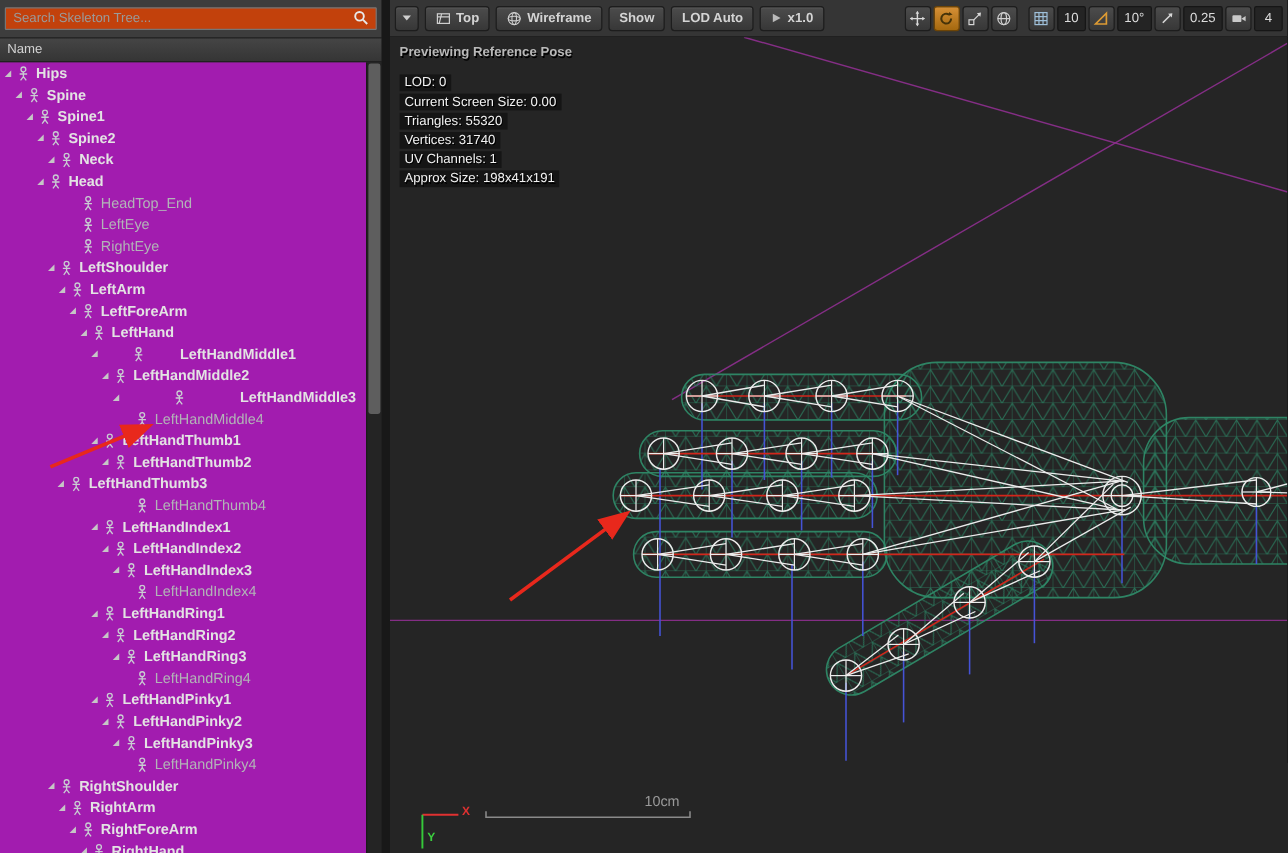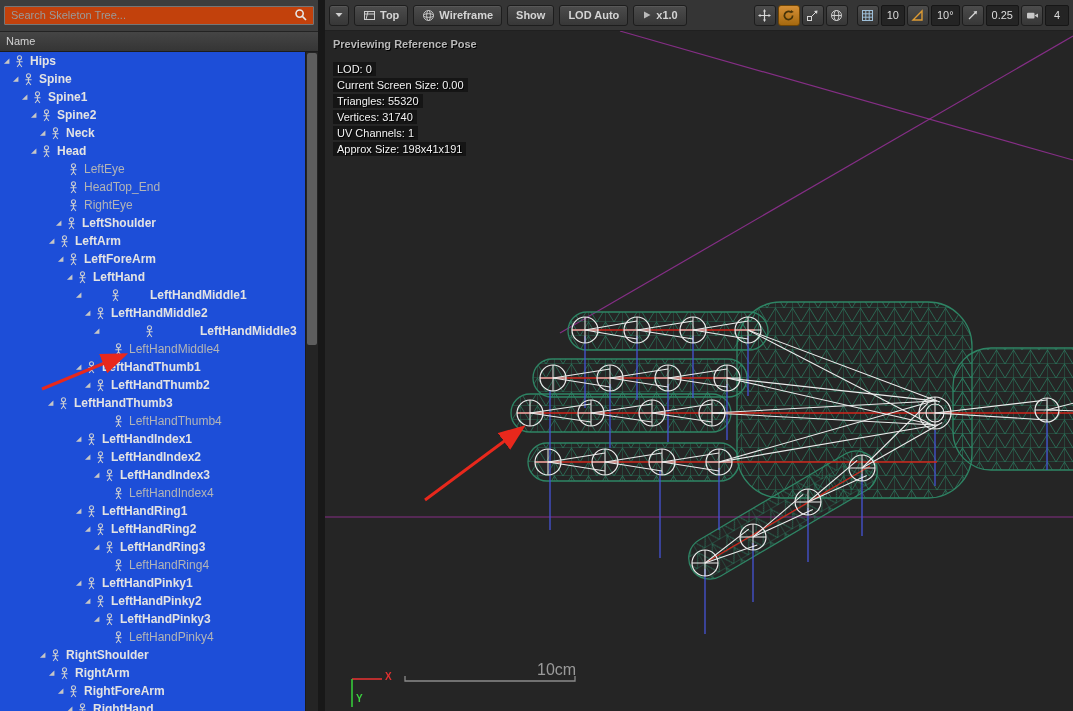--- a/index.html
+++ b/index.html
@@ -10,21 +10,21 @@
   .left-panel{position:absolute;left:0;top:0;width:318px;height:711px;background:#323232;}
   .search-row{position:absolute;left:0;top:0;right:0;height:31px;background:#3d3d3d;
               padding:5px 4px 0 4px;box-sizing:border-box;}
   .search{width:100%;height:19px;box-sizing:border-box;background:#c2410c;border:1px solid #767676;
           border-radius:1px;color:#cfcfcf;font-size:11px;padding:0 22px 0 6px;font-family:inherit;outline:none;}
   .search::placeholder{color:#9a9a9a;}
   .mag{position:absolute;right:10px;top:8px;width:14px;height:14px;}
   .tree-header{position:absolute;left:0;top:31px;right:0;height:21px;background:linear-gradient(#454545,#353535);
                border-top:1px solid #232323;border-bottom:1px solid #1c1c1c;color:#d2d2d2;font-size:11px;
                line-height:19px;padding-left:6px;box-sizing:border-box;}
-  .tree-body{position:absolute;left:0;top:52px;right:12px;bottom:0;background:#1d4ed8;overflow:hidden;}
+  .tree-body{position:absolute;left:0;top:52px;right:12px;bottom:0;background:#a21caf;overflow:hidden;}
   .trow{height:18px;display:flex;align-items:center;white-space:nowrap;}
   .exp{width:10px;flex:0 0 10px;font-size:7px;color:#c6c6c6;}
   .bicon{width:12px;flex:0 0 12px;height:13px;color:#c9ccd2;margin-right:4px;}
   .bicon svg{display:block;}
   .blabel{font-size:12px;color:#b2b4b7;}
   .blabel.bold{font-weight:bold;color:#e3e3e3;}
   .tree-scroll{position:absolute;right:0;top:52px;width:12px;bottom:0;background:#242424;border-left:1px solid #1b1b1b;}
   .tree-thumb{position:absolute;left:1px;right:1px;top:1px;height:292px;background:#5e5e5e;border-radius:2px;}
   .tree-arrow{position:absolute;inset:0;pointer-events:none;z-index:6;}
 
@@ -46,21 +46,21 @@
   .tool.selected{background:linear-gradient(#d69036,#a5690f);border-color:#6e4506;}
   .val{height:19px;min-width:12px;padding:0 5px;background:#242424;border:1px solid #161616;border-radius:2px;
        color:#dcdcdc;font-size:11px;display:inline-flex;align-items:center;justify-content:center;}
   .tsep{width:5px;}
 
   .preview-label{position:absolute;left:8px;top:38px;color:#b9b9b9;font-size:11px;font-weight:bold;
                  text-shadow:1px 1px 0 #000;z-index:2;}
   .stats{position:absolute;left:8px;top:62px;z-index:2;}
   .stat-line{width:max-content;background:rgba(0,0,0,.42);color:#f2f2f2;font-size:11px;padding:1px 4px;
              margin-bottom:2px;text-shadow:1px 1px 0 #000;}
-  .scale-label{position:absolute;left:212px;top:661px;color:#9a9a9a;font-size:16px;z-index:2;}
+  .scale-label{position:absolute;left:212px;top:661px;color:#9a9a9a;font-size:12px;z-index:2;}
   .axis-x{position:absolute;left:60px;top:671px;color:#e03131;font-size:10px;font-weight:bold;z-index:2;}
   .axis-y{position:absolute;left:31px;top:693px;color:#3bd03f;font-size:10px;font-weight:bold;z-index:2;}
 </style>
 </head>
 <body>
 
 <div class="app">
 
   <div class="left-panel">
     <div class="search-row">
@@ -137,43 +137,43 @@
           <span class="blabel bold">Head</span>
         </div>
         <div class="trow" style="padding-left: 58px;">
           <span class="exp"></span>
           <span class="bicon">
             <svg viewBox="0 0 12 14" width="11" height="13">
               <circle cx="6" cy="3" r="2.2" fill="none" stroke="currentColor" stroke-width="1.2"></circle>
               <path d="M6 5.4 V9.5 M2.6 7.2 H9.4 M6 9.5 L3.4 13 M6 9.5 L8.6 13" fill="none" stroke="currentColor" stroke-width="1.2"></path>
             </svg>
           </span>
-          <span class="blabel">LeftEye</span>
+          <span class="blabel">HeadTop_End</span>
         </div>
         <div class="trow" style="padding-left: 58px;">
           <span class="exp"></span>
           <span class="bicon">
             <svg viewBox="0 0 12 14" width="11" height="13">
               <circle cx="6" cy="3" r="2.2" fill="none" stroke="currentColor" stroke-width="1.2"></circle>
               <path d="M6 5.4 V9.5 M2.6 7.2 H9.4 M6 9.5 L3.4 13 M6 9.5 L8.6 13" fill="none" stroke="currentColor" stroke-width="1.2"></path>
             </svg>
           </span>
-          <span class="blabel">HeadTop_End</span>
+          <span class="blabel">LeftEye</span>
         </div>
         <div class="trow" style="padding-left: 58px;">
           <span class="exp"></span>
           <span class="bicon">
             <svg viewBox="0 0 12 14" width="11" height="13">
               <circle cx="6" cy="3" r="2.2" fill="none" stroke="currentColor" stroke-width="1.2"></circle>
               <path d="M6 5.4 V9.5 M2.6 7.2 H9.4 M6 9.5 L3.4 13 M6 9.5 L8.6 13" fill="none" stroke="currentColor" stroke-width="1.2"></path>
             </svg>
           </span>
           <span class="blabel">RightEye</span>
         </div>
-        <div class="trow" style="padding-left: 40px; margin-left: 16px;">
+        <div class="trow" style="padding-left: 40px;">
           <span class="exp">◢</span>
           <span class="bicon">
             <svg viewBox="0 0 12 14" width="11" height="13">
               <circle cx="6" cy="3" r="2.2" fill="none" stroke="currentColor" stroke-width="1.2"></circle>
               <path d="M6 5.4 V9.5 M2.6 7.2 H9.4 M6 9.5 L3.4 13 M6 9.5 L8.6 13" fill="none" stroke="currentColor" stroke-width="1.2"></path>
             </svg>
           </span>
           <span class="blabel bold">LeftShoulder</span>
         </div>
         <div class="trow" style="padding-left: 49px;">

